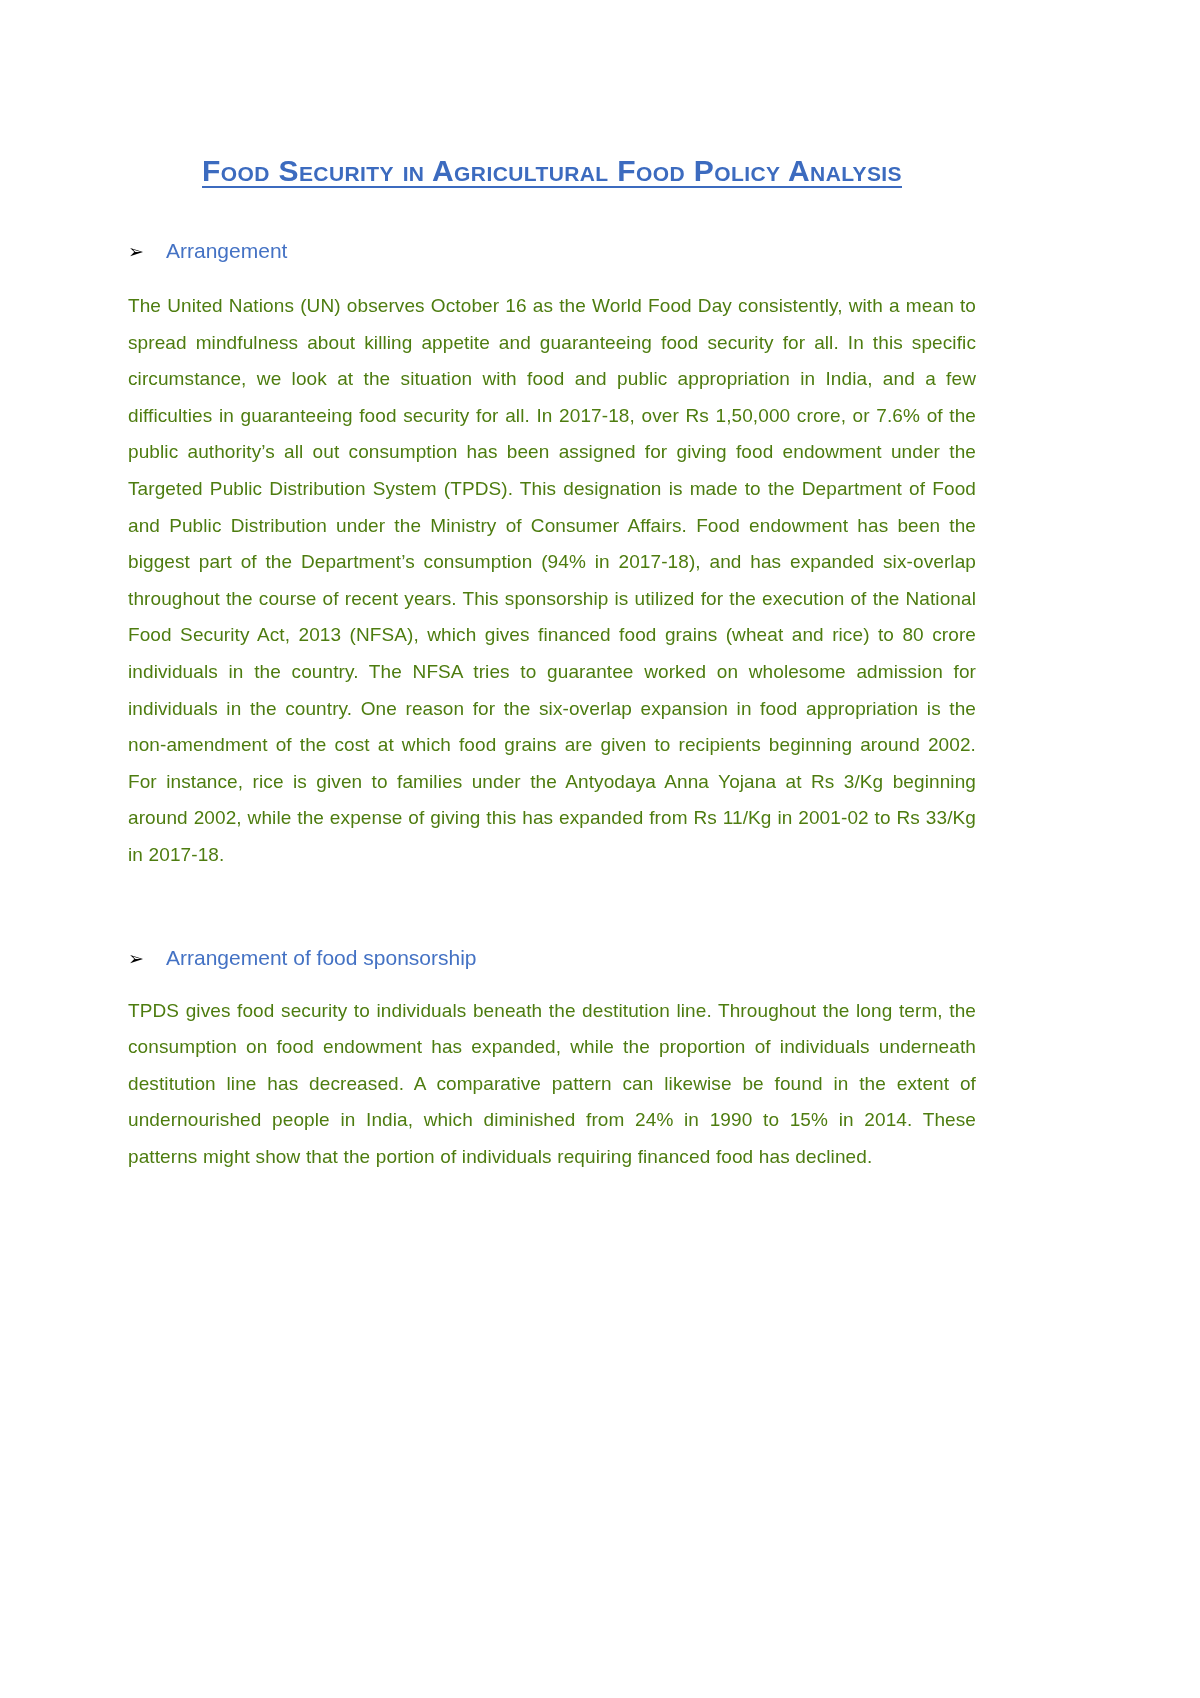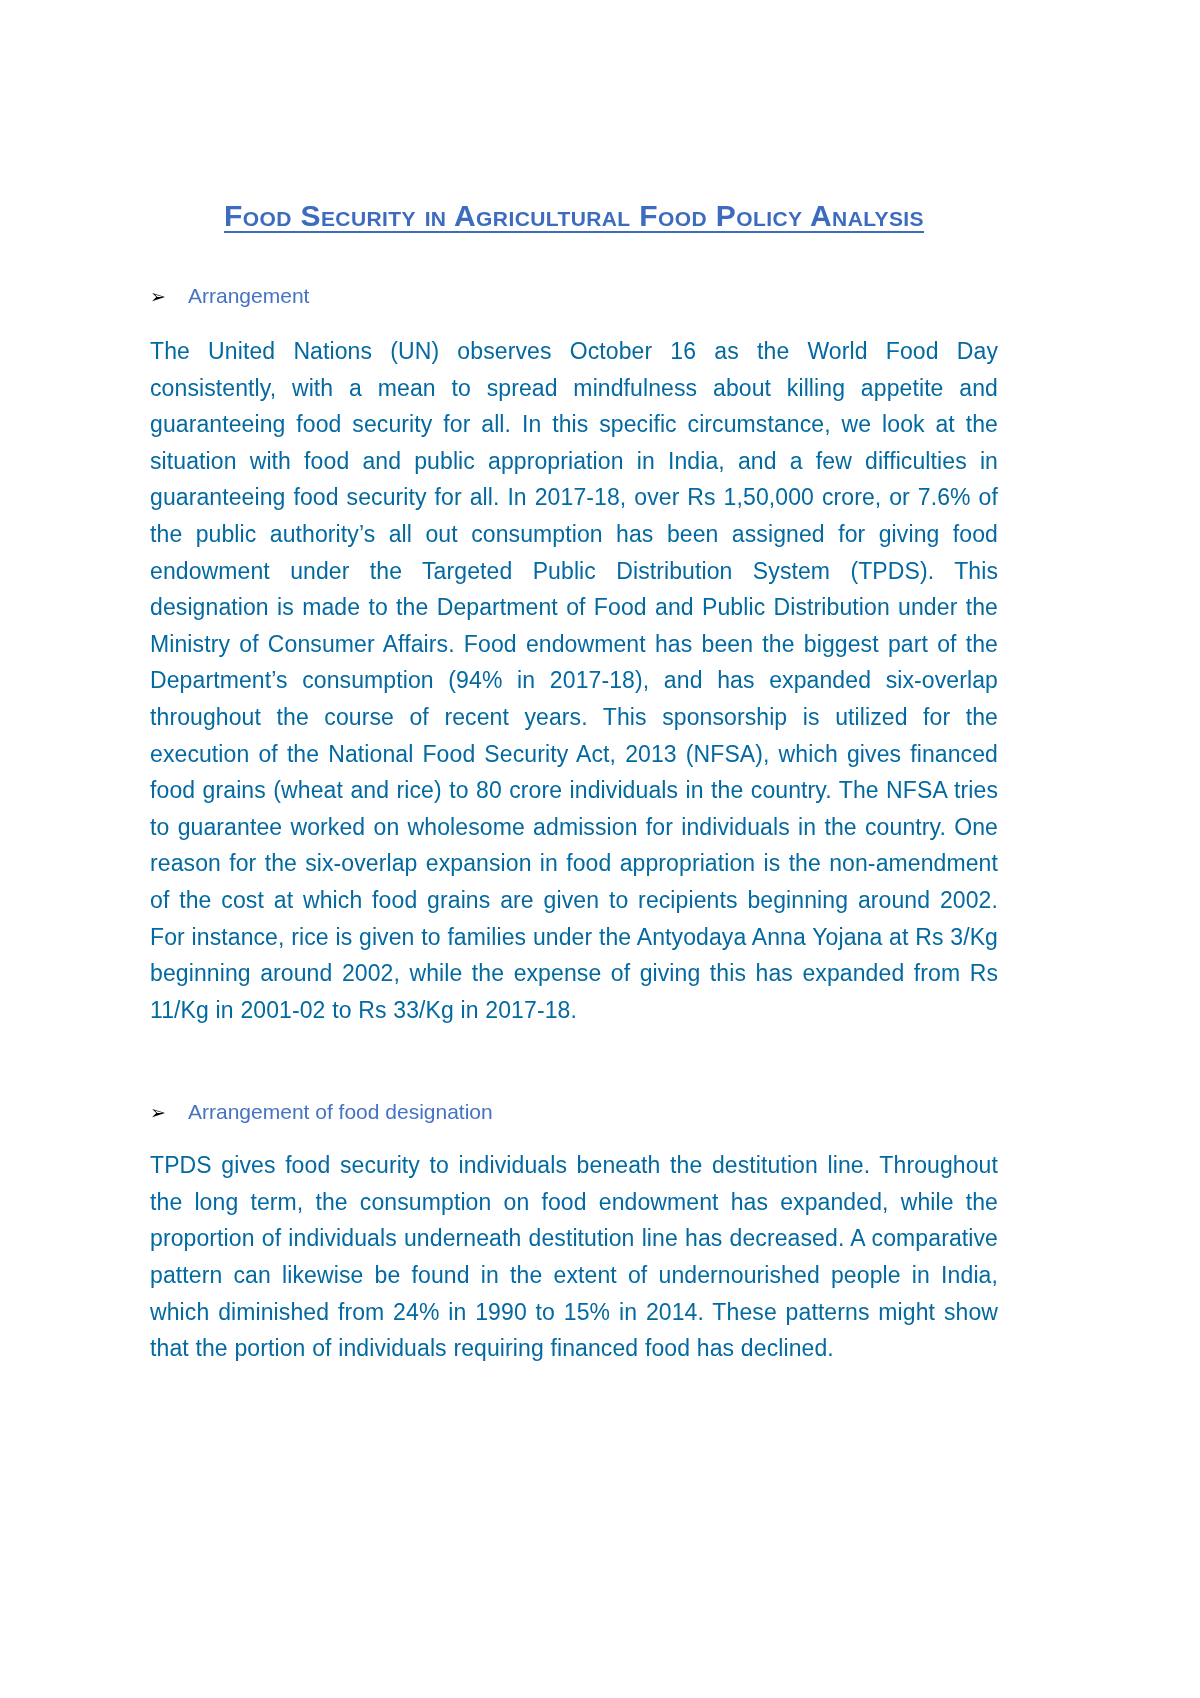--- a/index.html
+++ b/index.html
@@ -13,24 +13,23 @@
   .page {
     position: relative;
     width: 1200px;
     height: 1698px;
     background: #ffffff;
     box-sizing: border-box;
     overflow: hidden;
   }
   .content {
     position: absolute;
-    left: 150px;
+    left: 128px;
     top: 0;
     width: 848px;
-    margin-top: 45px;
   }
 
   
   .doc-title {
     margin: 0;
     padding-top: 148px;
     text-align: center;
     font-family: "Liberation Sans", sans-serif;
     font-weight: bold;
     font-size: 30px;
@@ -62,24 +61,24 @@
   }
   .section-heading .htext {
     display: inline-block;
   }
 
   
   .body-par {
     margin: 0;
     text-align: justify;
     text-justify: inter-word;
-    color: #0369a1;
+    color: #4d7c0f;
     font-family: "Liberation Sans Narrow", "Liberation Sans", sans-serif;
     font-stretch: condensed;
-    font-size: 23px;
+    font-size: 19px;
     line-height: 36.6px;
     letter-spacing: 0.1px;
     word-spacing: 0.2px;
   }
 
   .sp-title-to-h1 { height: 44px; }
   .sp-h1-to-p1    { height: 22px; }
   .sp-p1-to-h2    { height: 70px; }
   .sp-h2-to-p2    { height: 20px; }
 </style>
@@ -99,21 +98,21 @@
     </h2>
 
     <div class="sp-h1-to-p1"></div>
 
     <p class="body-par">The United Nations (UN) observes October 16 as the World Food Day consistently, with a mean to spread mindfulness about killing appetite and guaranteeing food security for all. In this specific circumstance, we look at the situation with food and public appropriation in India, and a few difficulties in guaranteeing food security for all. In 2017-18, over Rs 1,50,000 crore, or 7.6% of the public authority’s all out consumption has been assigned for giving food endowment under the Targeted Public Distribution System (TPDS). This designation is made to the Department of Food and Public Distribution under the Ministry of Consumer Affairs. Food endowment has been the biggest part of the Department’s consumption (94% in 2017-18), and has expanded six-overlap throughout the course of recent years. This sponsorship is utilized for the execution of the National Food Security Act, 2013 (NFSA), which gives financed food grains (wheat and rice) to 80 crore individuals in the country. The NFSA tries to guarantee worked on wholesome admission for individuals in the country. One reason for the six-overlap expansion in food appropriation is the non-amendment of the cost at which food grains are given to recipients beginning around 2002. For instance, rice is given to families under the Antyodaya Anna Yojana at Rs 3/Kg beginning around 2002, while the expense of giving this has expanded from Rs 11/Kg in 2001-02 to Rs 33/Kg in 2017-18.</p>
 
     <div class="sp-p1-to-h2"></div>
 
     <h2 class="section-heading">
       <span class="bullet">➢</span>
-      <span class="htext">Arrangement of food designation</span>
+      <span class="htext">Arrangement of food sponsorship</span>
     </h2>
 
     <div class="sp-h2-to-p2"></div>
 
     <p class="body-par">TPDS gives food security to individuals beneath the destitution line. Throughout the long term, the consumption on food endowment has expanded, while the proportion of individuals underneath destitution line has decreased. A comparative pattern can likewise be found in the extent of undernourished people in India, which diminished from 24% in 1990 to 15% in 2014. These patterns might show that the portion of individuals requiring financed food has declined.</p>
 
   </div>
 </div>
 
 </body></html>

